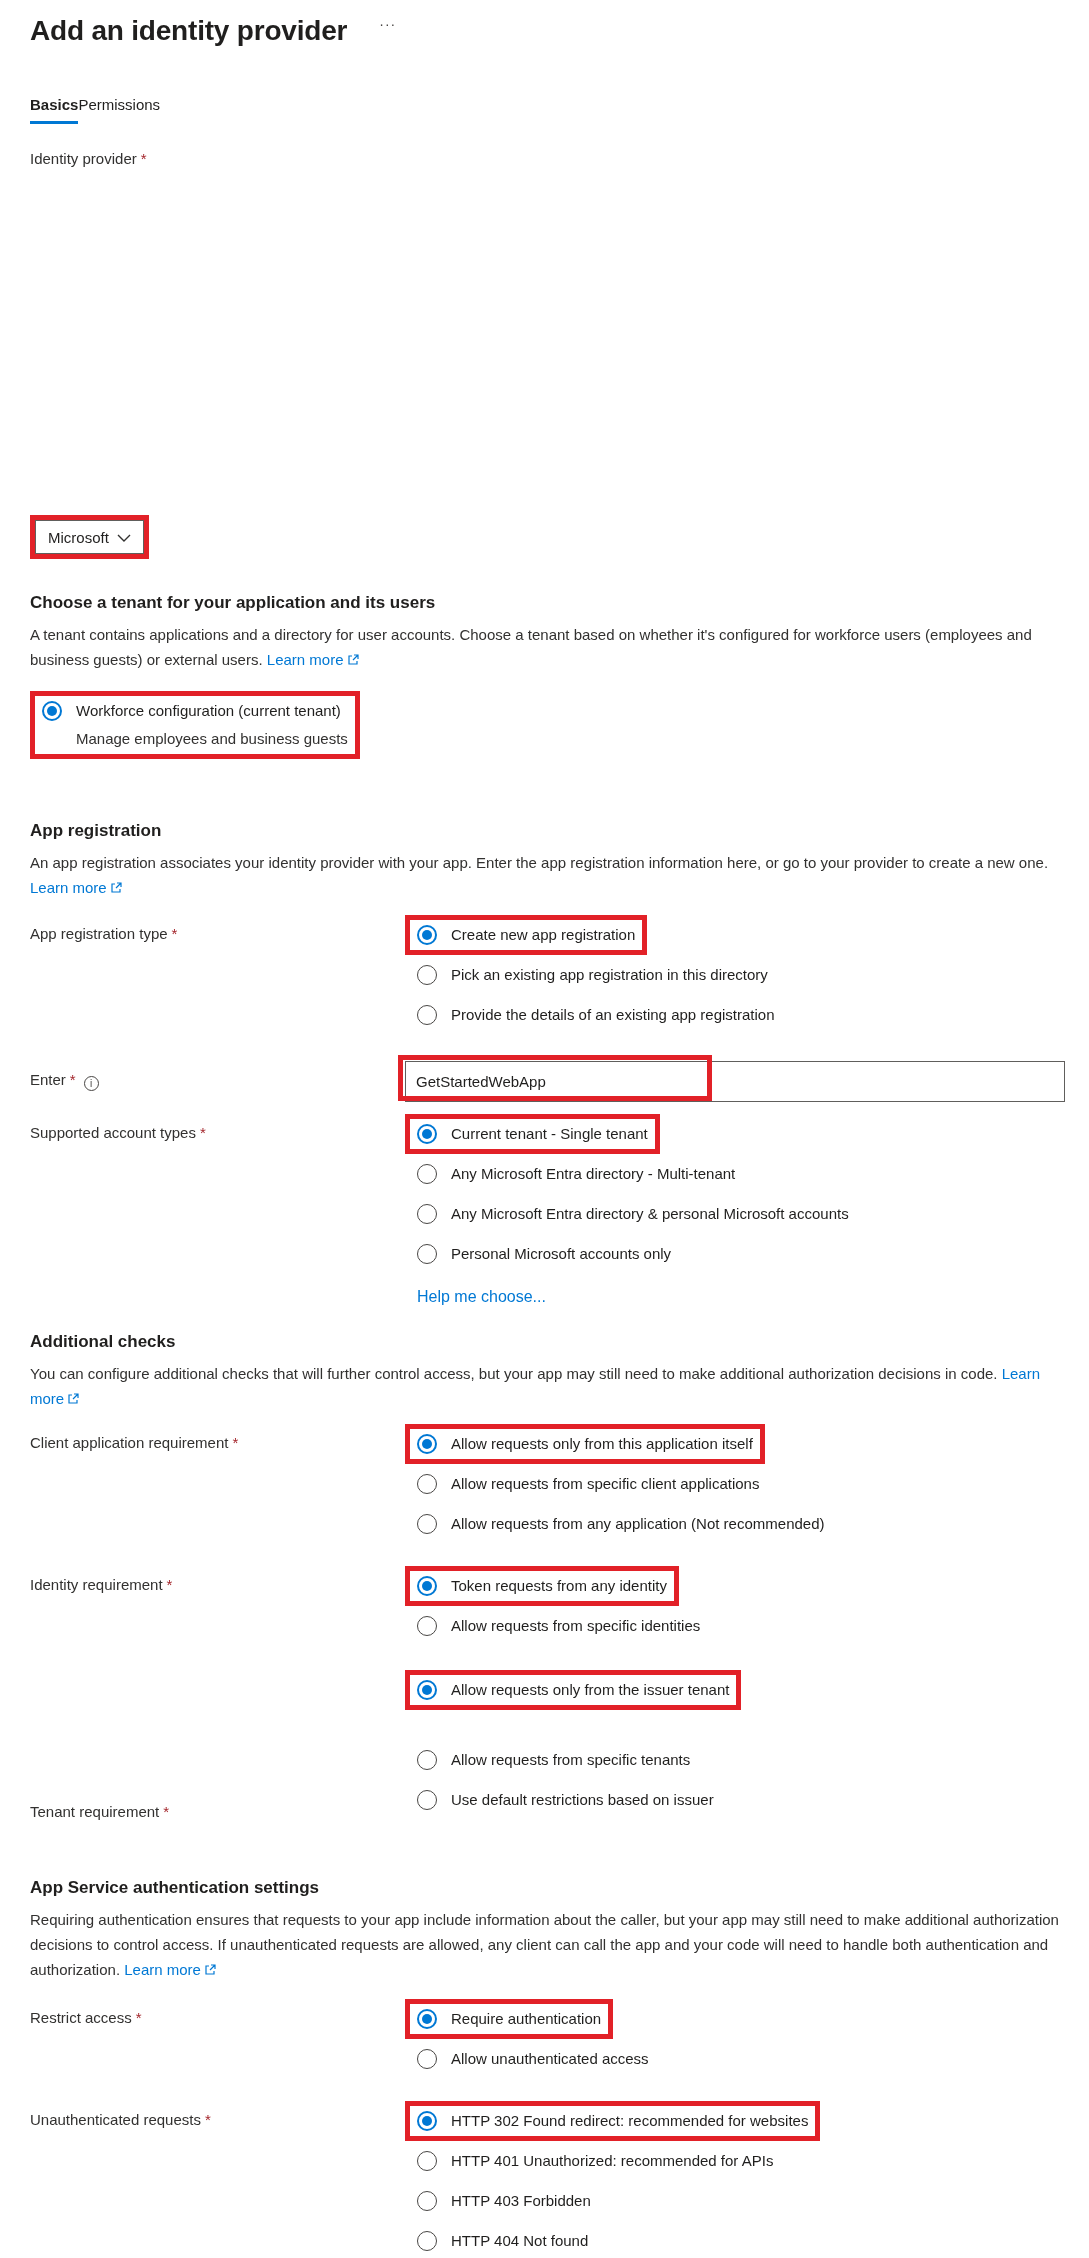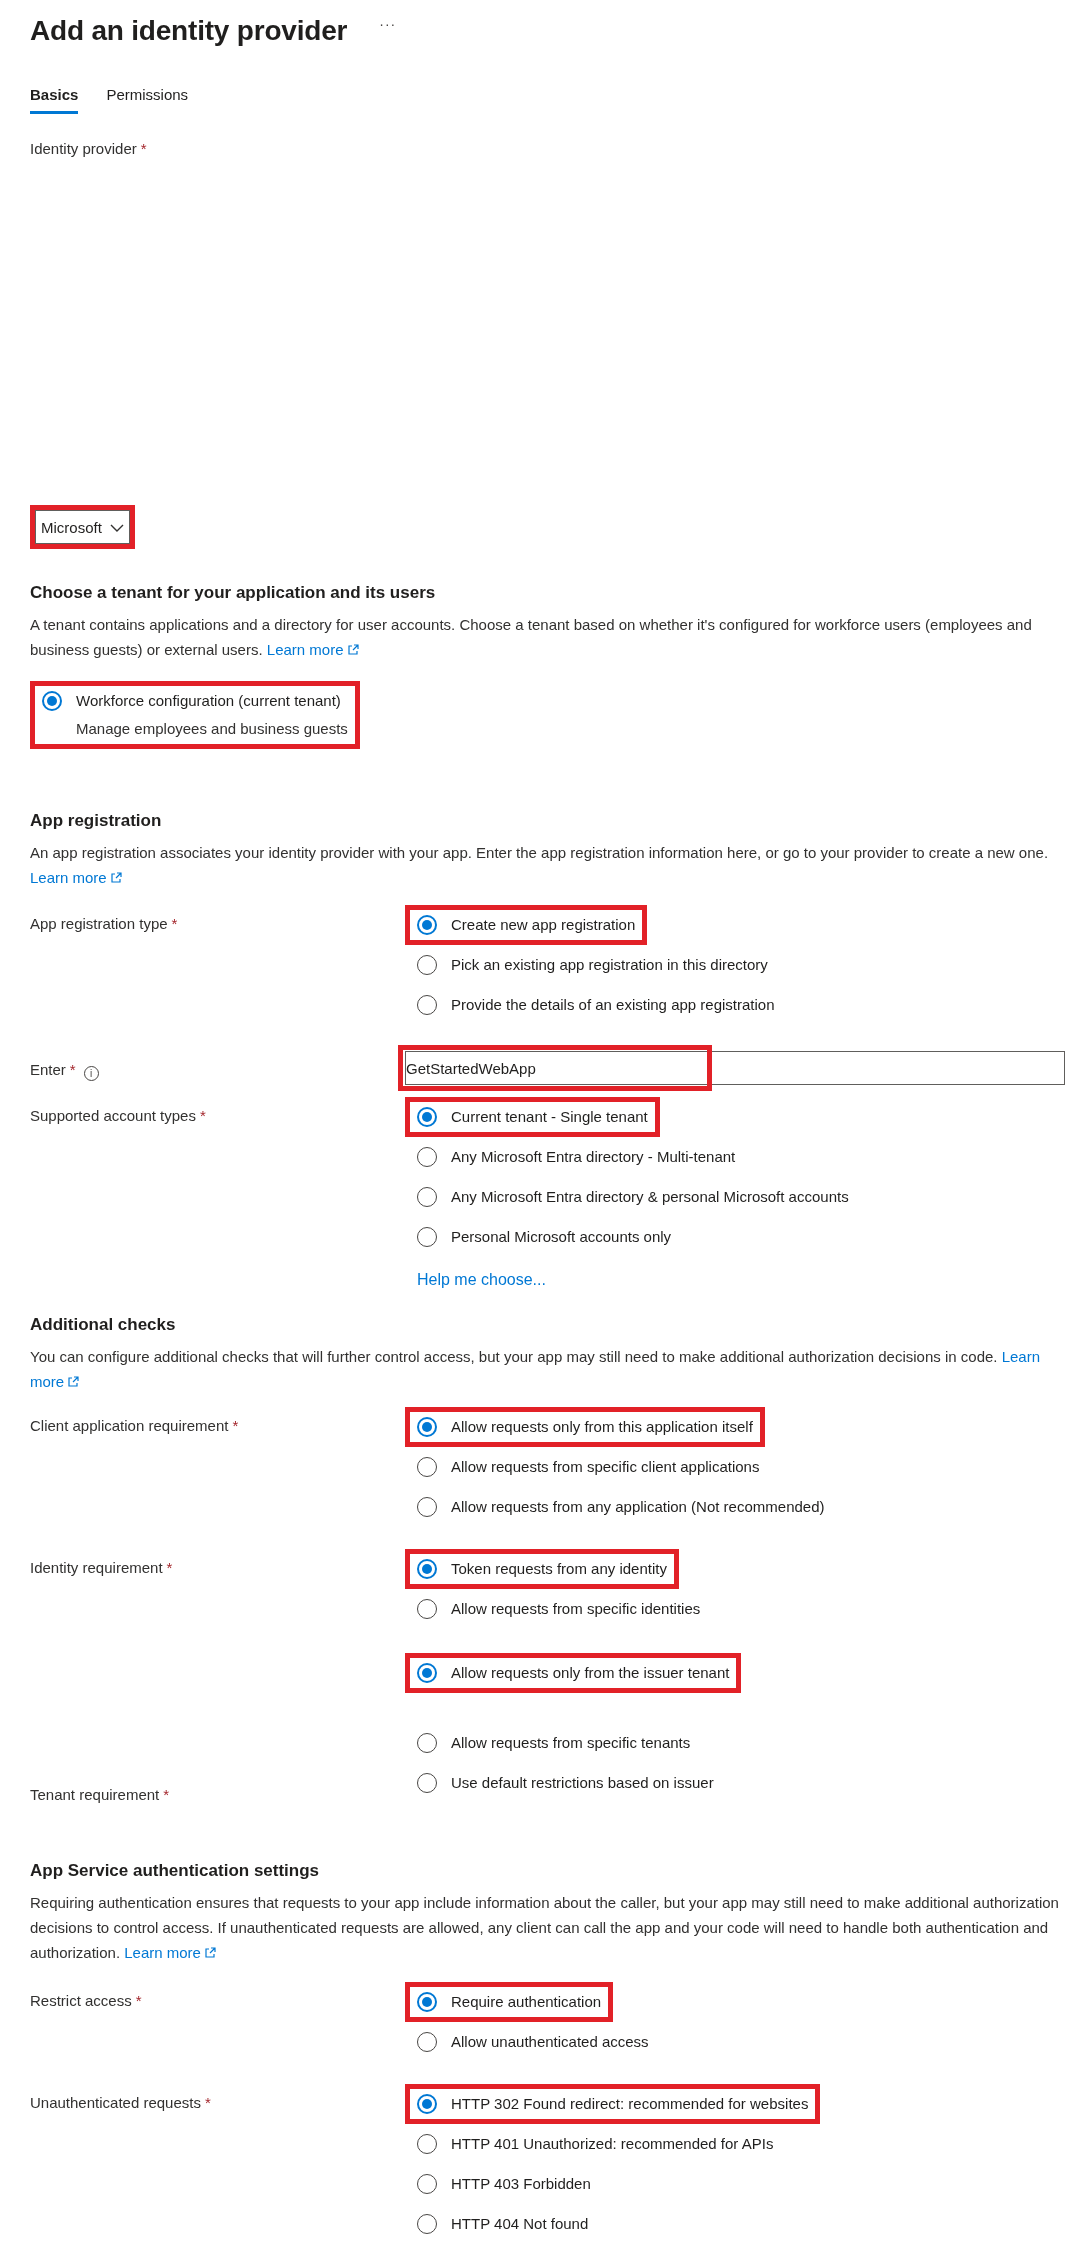--- a/index.html
+++ b/index.html
@@ -19,21 +19,21 @@
     font-size:15px;color:var(--text);
   }
   .page{padding:14px 24px 24px 30px;}
 
   
   .hdr{display:flex;align-items:flex-start;}
   h1{font-size:28px;font-weight:700;margin:0;line-height:34px;letter-spacing:-.2px;}
   .more{color:#484644;font-size:14px;margin-left:32px;margin-top:2px;letter-spacing:1px;cursor:pointer;}
 
   
-  .tabs{display:flex;gap:28px;margin-top:38px;}
+  .tabs{display:flex;margin-top:48px;}
   .tab{padding-bottom:8px;cursor:pointer;color:var(--text);}
   .tab.active{font-weight:700;border-bottom:3px solid var(--accent);}
 
   
   h2{font-size:17px;font-weight:700;margin:0;color:var(--text);}
   .desc{margin:9px 0 0;line-height:25px;color:var(--text2);max-width:1032px;}
   a.link{color:var(--link);text-decoration:none;cursor:pointer;}
   .ext{display:inline-block;vertical-align:-1px;margin-left:3px;}
 
   
@@ -43,38 +43,38 @@
   .req{color:#a4262c;margin-left:4px;}
   .info{display:inline-block;width:15px;height:15px;border:1px solid #484644;border-radius:50%;
         font-size:10px;line-height:13px;text-align:center;color:#484644;margin-left:8px;
         vertical-align:-2px;font-style:normal;}
 
   
   .ann{border:5px solid var(--red);}
 
   
   .select{height:34px;border:1px solid var(--border);background:#fff;display:flex;
-          align-items:center;justify-content:space-between;padding:0 5px;cursor:pointer;}
+          align-items:center;justify-content:space-between;padding:0 12px;cursor:pointer;}
   .select .chev{flex:0 0 auto;margin-left:8px;}
   .select.disabled{background:#f1f1f1;border-color:#c8c6c4;color:var(--gray);cursor:default;}
 
   
   .opt{display:flex;width:fit-content;align-items:flex-start;gap:14px;padding:9px 12px;cursor:pointer;}
   .opt.annotated{border:5px solid var(--red);padding:4px 7px;}
   .opt.gapped{margin-top:30px;}
   .radio{width:20px;height:20px;border-radius:50%;border:1px solid #484644;background:#fff;
          flex:0 0 20px;margin-top:1px;position:relative;}
   .radio.sel{border:2px solid var(--accent);}
   .radio.sel::after{content:"";position:absolute;inset:3px;border-radius:50%;background:var(--accent);}
   .optLabel{line-height:22px;color:var(--text);}
   .optSub{line-height:22px;margin-top:6px;color:var(--text2);}
 
   
   .name-wrap{position:relative;}
-  .txt{width:100%;height:34px;border:1px solid var(--border);padding:0 0;font:inherit;color:var(--text);}
+  .txt{width:100%;height:41px;border:1px solid var(--border);padding:0 10px;font:inherit;color:var(--text);}
   .name-ann{position:absolute;left:-7px;top:-6px;width:314px;height:46px;border:5px solid var(--red);pointer-events:none;}
 
   
   .ann-check{display:inline-block;border:5px solid var(--red);line-height:0;}
   .checkbox{display:inline-flex;width:22px;height:22px;border:1px solid var(--border);
             align-items:center;justify-content:center;background:#fff;cursor:pointer;
             font-size:14px;color:#fff;}
   .checkbox.checked{background:var(--accent);border-color:var(--accent);}
 
   

